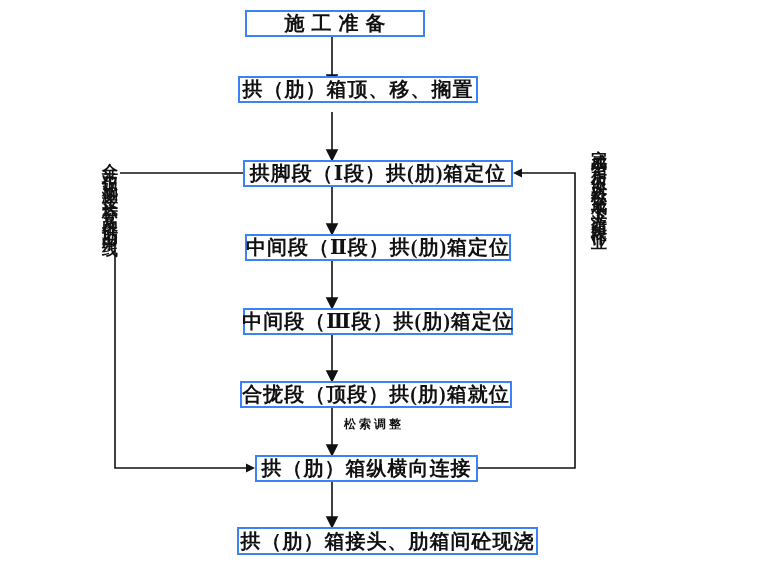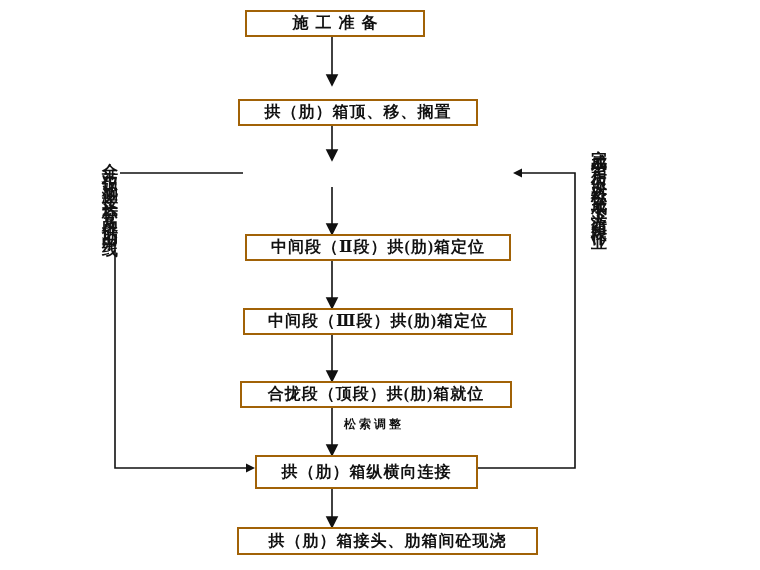--- a/index.html
+++ b/index.html
@@ -19,26 +19,26 @@
   .connectors {
     position: absolute;
     left: 0;
     top: 0;
     width: 760px;
     height: 570px;
   }
   .node {
     position: absolute;
     box-sizing: border-box;
-    border: 2px solid #a16207;
+    border: 2px solid #3b82f6;
     background: #ffffff;
     display: flex;
     align-items: center;
     justify-content: center;
-    font-size: 16px;
+    font-size: 20px;
     font-weight: bold;
     letter-spacing: 1px;
     white-space: nowrap;
   }
   .node.wide-spacing {
     letter-spacing: 7px;
     text-indent: 7px; 
   }
   .edge-label {
     position: absolute;
@@ -94,38 +94,41 @@
     <polygon points="246,463.5 246,472.5 255,468" fill="#111111"></polygon>
 
     <polyline points="478,468 575,468 575,173 522,173" fill="none" stroke="#111111" stroke-width="1.6"></polyline>
     <polygon points="522,168.5 522,177.5 513,173" fill="#111111"></polygon>
   </svg>
 
   <div class="node wide-spacing" style="left:245px; top:10px;  width:180px; height:27px;">
     <span>施工准备</span>
   </div>
 
-  <div class="node" style="left:238px; top:99px;  width:240px; height:27px;">
+  <div class="node" style="left:238px; top:76px;  width:240px; height:27px;">
     <span>拱（肋）箱顶、移、搁置</span>
   </div>
 
+  <div class="node" style="left:243px; top:160px; width:270px; height:27px;">
+    <span>拱脚段（Ⅰ段）拱(肋)箱定位</span>
+  </div>
 
   <div class="node" style="left:245px; top:234px; width:266px; height:27px;">
     <span>中间段（Ⅱ段）拱(肋)箱定位</span>
   </div>
 
   <div class="node" style="left:240px; top:381px; width:272px; height:27px;">
     <span>合拢段（顶段）拱(肋)箱就位</span>
   </div>
 
   <div class="node" style="left:243px; top:308px; width:270px; height:27px;">
     <span>中间段（Ⅲ段）拱(肋)箱定位</span>
   </div>
 
-  <div class="node" style="left:255px; top:455px; width:223px; height:34px;">
+  <div class="node" style="left:255px; top:455px; width:223px; height:27px;">
     <span>拱（肋）箱纵横向连接</span>
   </div>
 
   <div class="node" style="left:237px; top:527px; width:301px; height:28px;">
     <span>拱（肋）箱接头、肋箱间砼现浇</span>
   </div>
 
   <div class="edge-label" style="left:344px; top:416px;">松索调整</div>
 
   <div class="vnote left-note">全站仪观测接头标高及拱肋中线</div>

